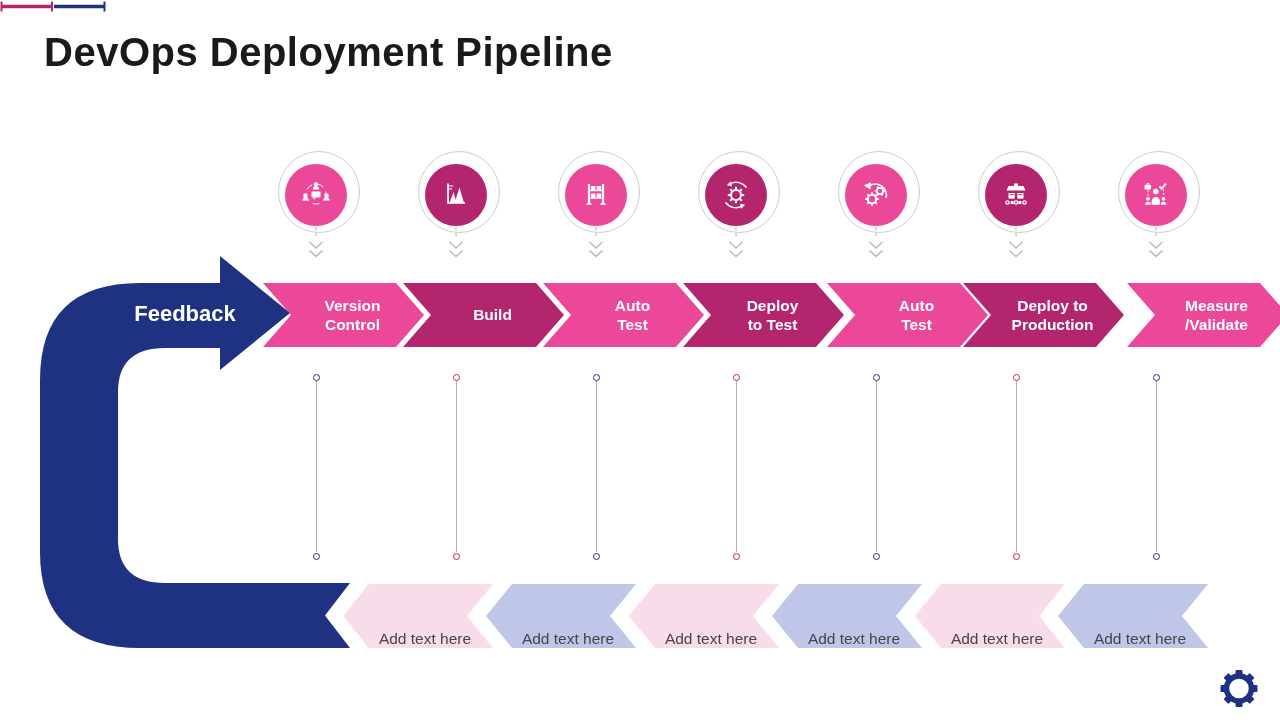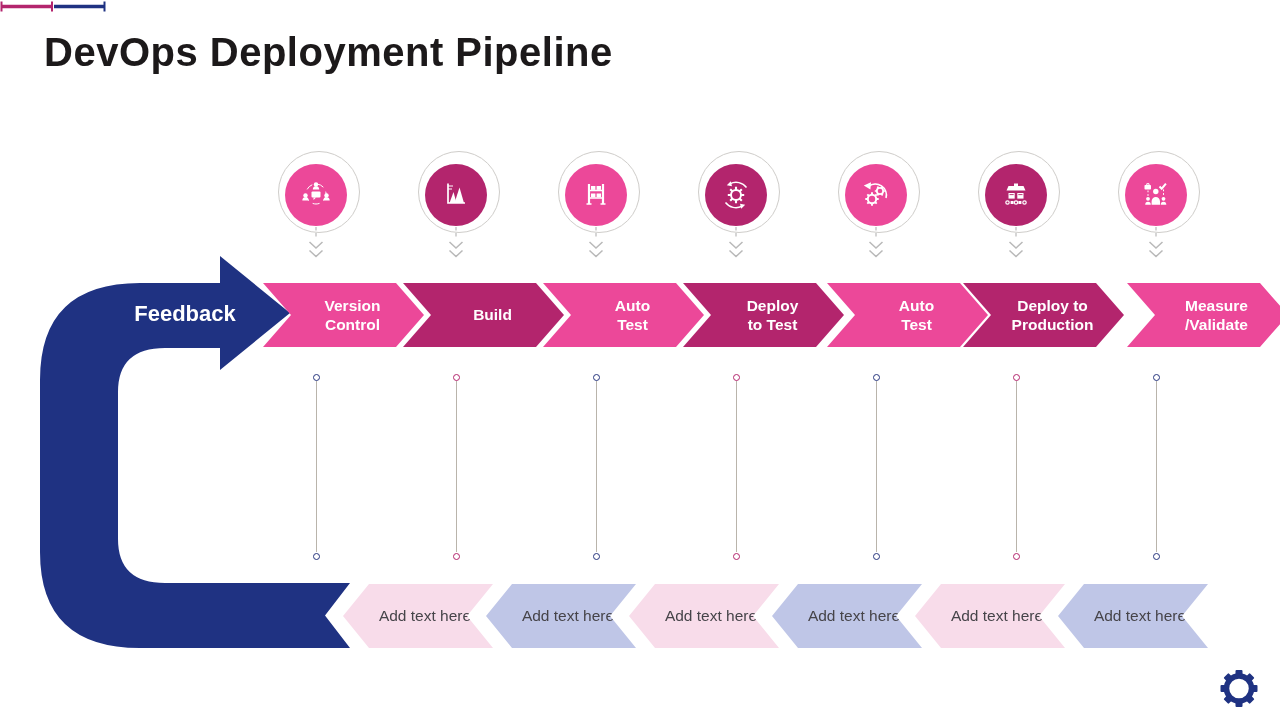--- a/index.html
+++ b/index.html
@@ -47,21 +47,21 @@
   
   .feedback-svg{position:absolute;left:0;top:0;}
   .feedback-label{
     position:absolute;left:112px;top:301px;width:146px;text-align:center;
     color:#ffffff;font-size:22px;font-weight:bold;
   }
   
   .ph-chevron{
     position:absolute;top:584px;width:150px;height:64px;box-sizing:border-box;
     clip-path:polygon(0 50%,26px 0,100% 0,calc(100% - 26px) 50%,100% 100%,26px 100%);
-    display:flex;align-items:center;justify-content:center;padding-left:14px;
+    display:flex;align-items:flex-end;justify-content:center;padding-left:14px;
     font-size:15.5px;color:#464449;cursor:text;
   }
   .t-pink{background:#f8dcea;}
   .t-lavender{background:#bfc6e7;}
   
   .footer-gear{position:absolute;left:1219px;top:669px;}
   
   .icn{display:block;}
 </style>
 </head>

